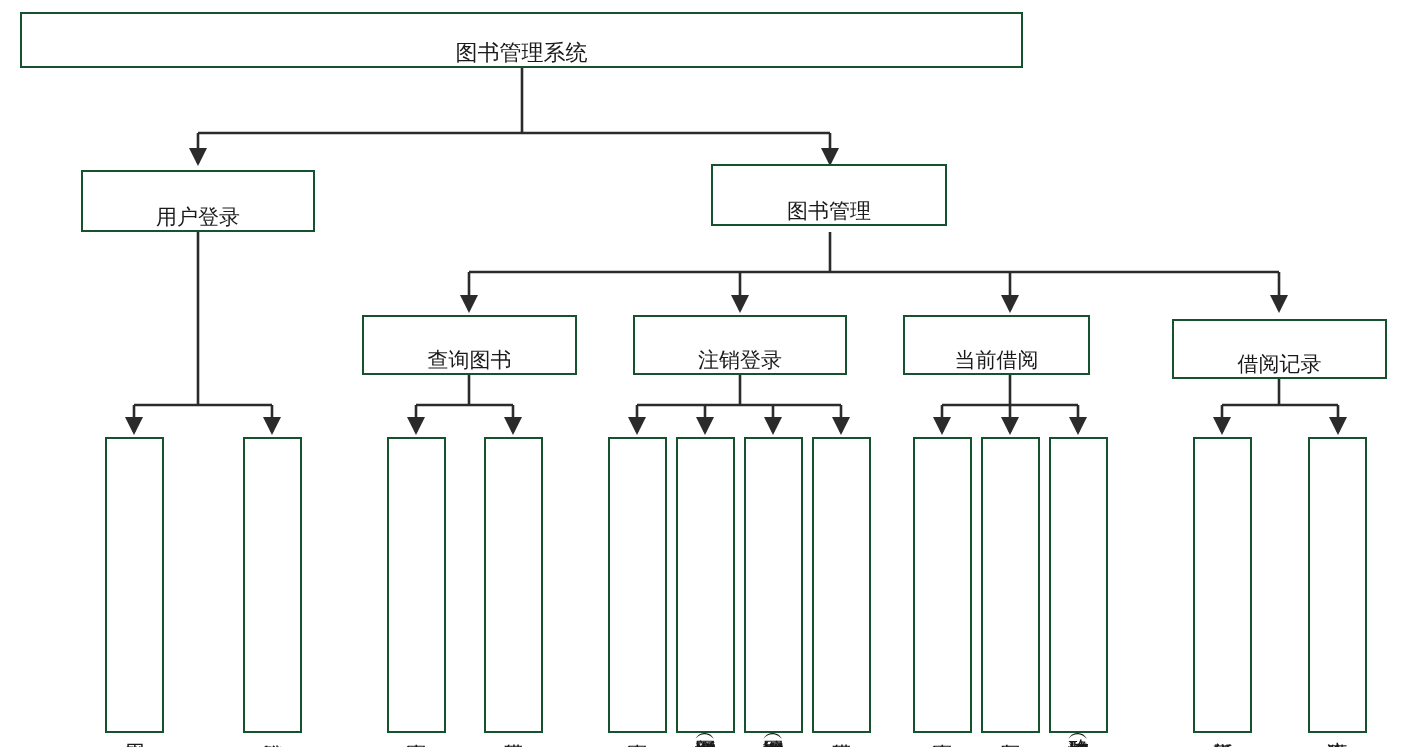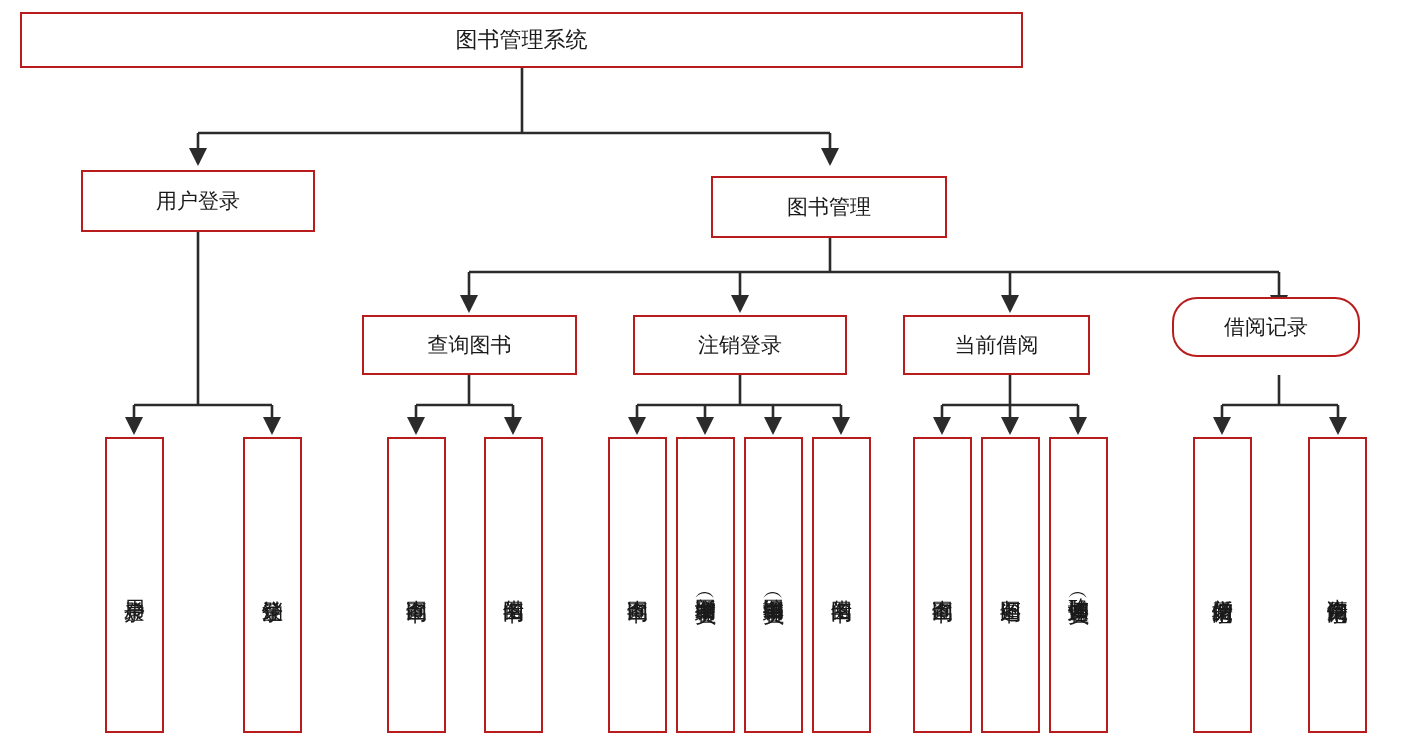--- a/index.html
+++ b/index.html
@@ -17,23 +17,23 @@
   #wires{
     position:absolute;
     left:0; top:0;
     width:1405px; height:747px;
     pointer-events:none;
   }
   .node{
     position:absolute;
     box-sizing:border-box;
     background:#ffffff;
-    border:2px solid #b91c1c;
+    border:2px solid #14532d;
     display:flex;
-    align-items:center;
+    align-items:flex-end;
     justify-content:center;
     color:#1a1a1a;
     z-index:2;
   }
   .node .lbl{
     display:block;
     text-align:center;
     line-height:1.18;
     white-space:nowrap;
   }
@@ -120,34 +120,34 @@
     </g>
   </svg>
 
   <div class="node h-node root" style="left:20px; top:12px; width:1003px; height:56px;">
     <span class="lbl">图书管理系统</span>
   </div>
 
   <div class="node h-node" style="left:81px; top:170px; width:234px; height:62px;">
     <span class="lbl">用户登录</span>
   </div>
-  <div class="node h-node" style="left:711px; top:176px; width:236px; height:62px;">
+  <div class="node h-node" style="left:711px; top:164px; width:236px; height:62px;">
     <span class="lbl">图书管理</span>
   </div>
 
   <div class="node h-node" style="left:362px; top:315px; width:215px; height:60px;">
     <span class="lbl">查询图书</span>
   </div>
   <div class="node h-node" style="left:633px; top:315px; width:214px; height:60px;">
     <span class="lbl">注销登录</span>
   </div>
   <div class="node h-node" style="left:903px; top:315px; width:187px; height:60px;">
     <span class="lbl">当前借阅</span>
   </div>
-  <div class="node h-node" style="left:1172px; top:297px; width:188px; height:60px;border-radius:25px;">
+  <div class="node h-node" style="left:1172px; top:319px; width:215px; height:60px;">
     <span class="lbl">借阅记录</span>
   </div>
 
   <div class="node v-node" style="left:105px; top:437px; width:59px; height:296px;">
     <span class="lbl">用户登录</span>
   </div>
   <div class="node v-node" style="left:243px; top:437px; width:59px; height:296px;">
     <span class="lbl">注销登录</span>
   </div>
 

